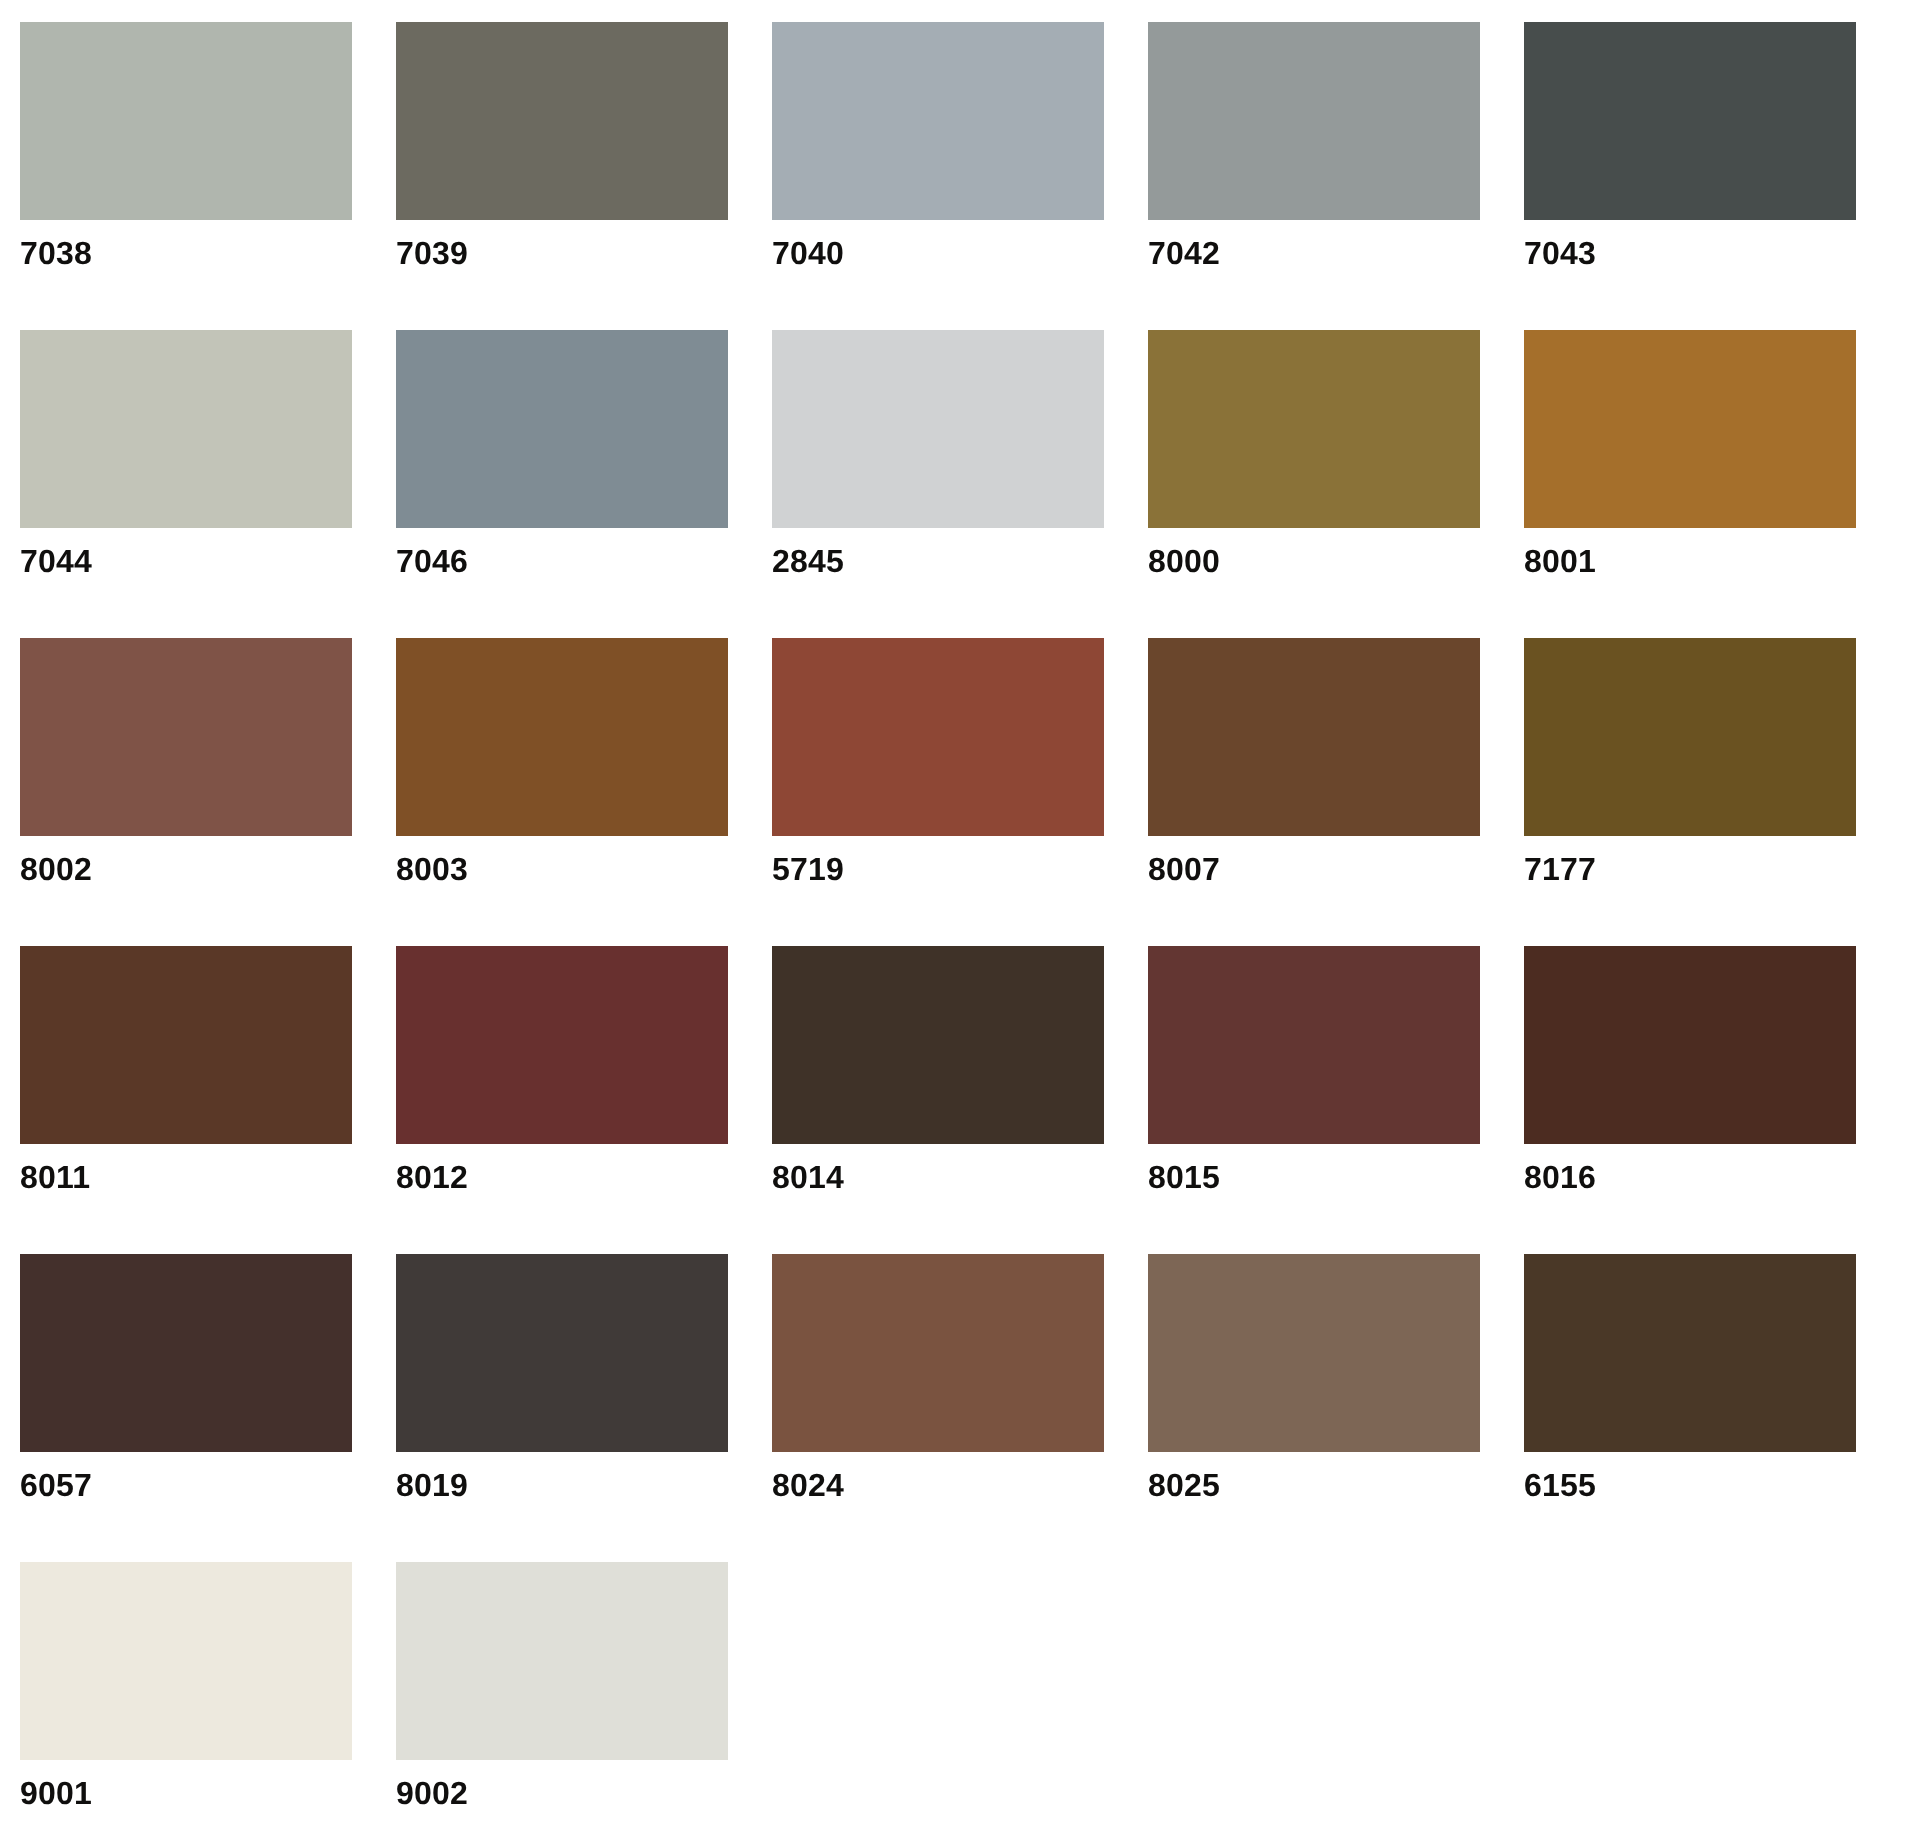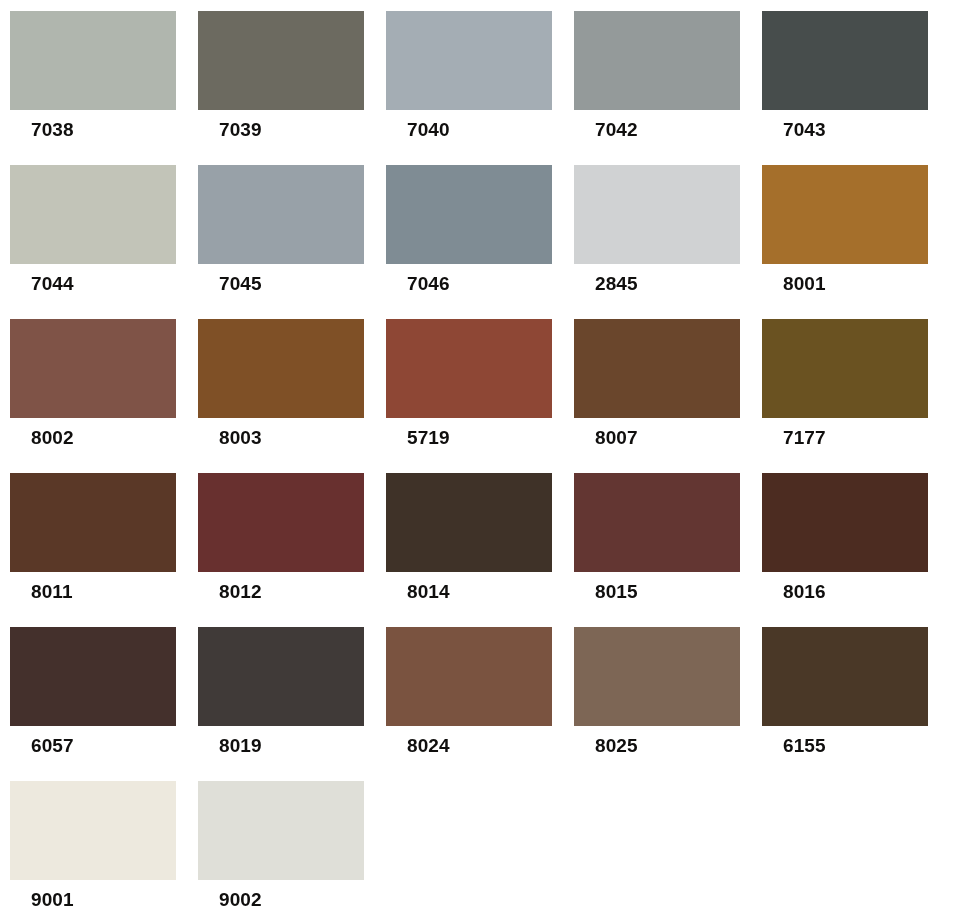--- a/index.html
+++ b/index.html
@@ -39,26 +39,25 @@
   }
   .swatch-chip {
     width: 166px;
     height: 99px;
     display: block;
   }
   .swatch-label {
     display: block;
     margin-top: 10px;
     font-family: "Liberation Sans", sans-serif;
-    font-size: 19px;
+    font-size: 16px;
     font-weight: 600;
     letter-spacing: 0.1px;
     color: #100f0e;
     line-height: 1;
-    margin-left: 21px;
   }
 </style>
 </head>
 <body>
 
 <div id="chart-root">
   <div class="swatch-grid" id="swatch-grid">
       <div class="swatch-cell">
         <div class="swatch-chip" style="background-color: rgb(176, 182, 174);"></div>
         <span class="swatch-label">7038</span>
@@ -77,30 +76,30 @@
       </div>
       <div class="swatch-cell">
         <div class="swatch-chip" style="background-color: rgb(71, 77, 76);"></div>
         <span class="swatch-label">7043</span>
       </div>
       <div class="swatch-cell">
         <div class="swatch-chip" style="background-color: rgb(194, 196, 184);"></div>
         <span class="swatch-label">7044</span>
       </div>
       <div class="swatch-cell">
-        <div class="swatch-chip" style="background-color: rgb(152, 161, 168);"></div>
-        <span class="swatch-label">7045</span>
-      </div>
-      <div class="swatch-cell">
         <div class="swatch-chip" style="background-color: rgb(127, 140, 148);"></div>
         <span class="swatch-label">7046</span>
       </div>
       <div class="swatch-cell">
         <div class="swatch-chip" style="background-color: rgb(208, 210, 211);"></div>
         <span class="swatch-label">2845</span>
+      </div>
+      <div class="swatch-cell">
+        <div class="swatch-chip" style="background-color: rgb(138, 114, 56);"></div>
+        <span class="swatch-label">8000</span>
       </div>
       <div class="swatch-cell">
         <div class="swatch-chip" style="background-color: rgb(165, 111, 43);"></div>
         <span class="swatch-label">8001</span>
       </div>
       <div class="swatch-cell">
         <div class="swatch-chip" style="background-color: rgb(127, 83, 71);"></div>
         <span class="swatch-label">8002</span>
       </div>
       <div class="swatch-cell">

